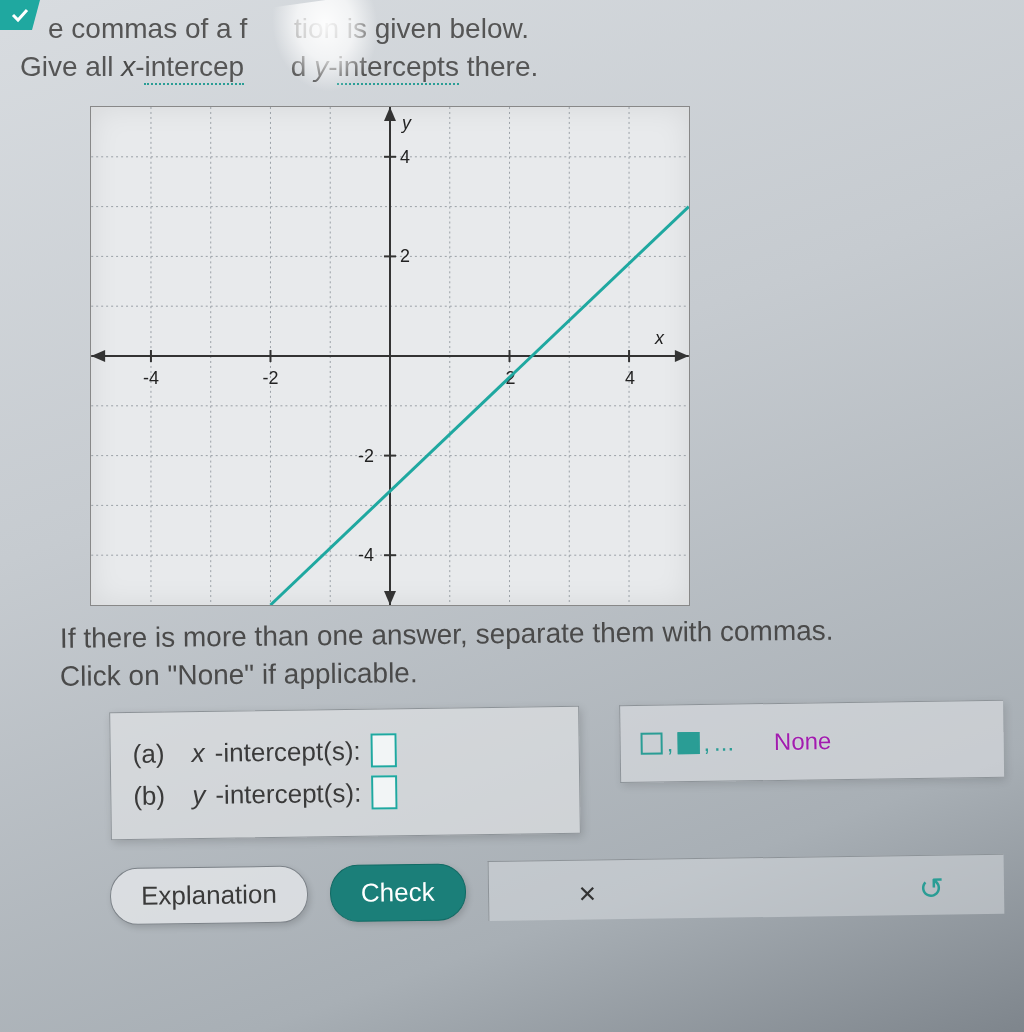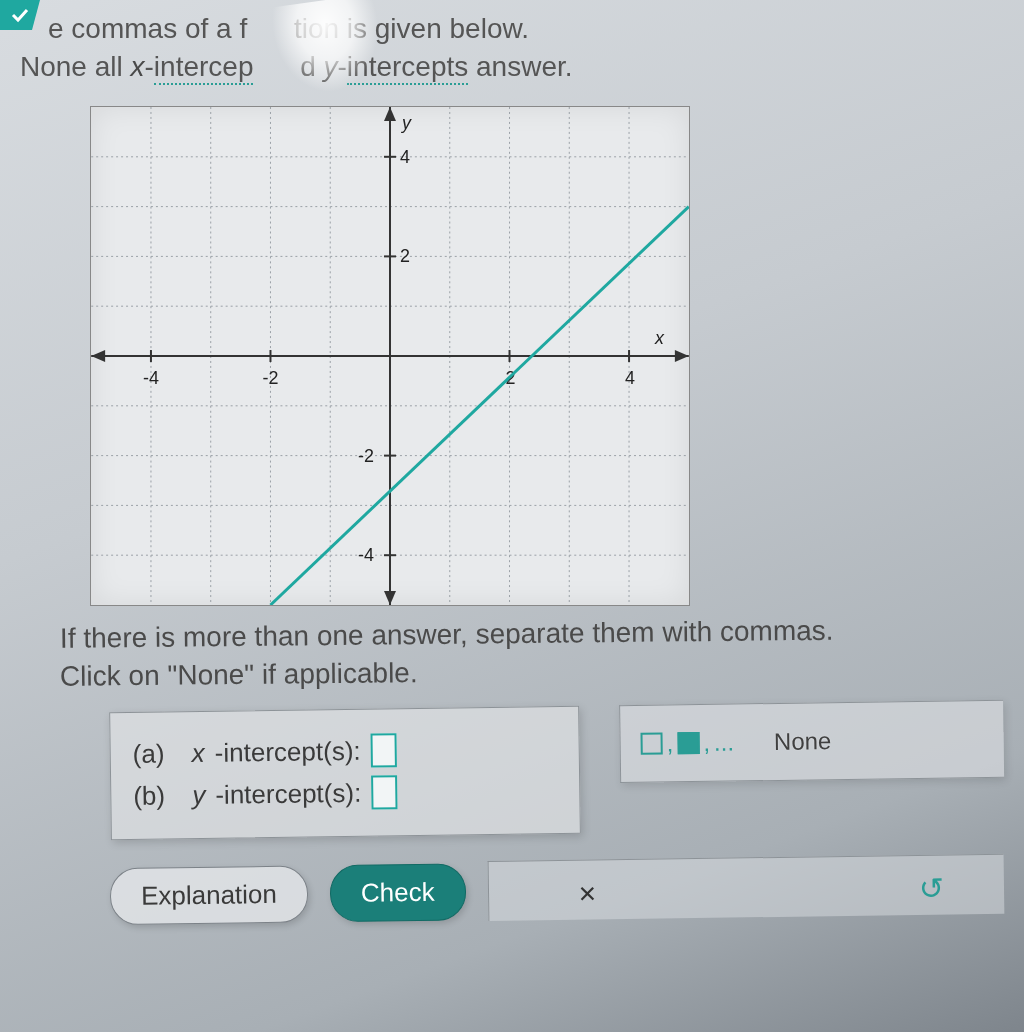--- a/index.html
+++ b/index.html
@@ -121,21 +121,21 @@
     color: #2a9d95;
     font-size: 24px;
     cursor: pointer;
   }
   .tool-btn .sq {
     width: 22px; height: 22px; border: 2px solid #2a9d95;
     display: inline-block;
   }
   .tool-btn .sq.filled { background: #2a9d95; }
   .none-btn {
-    color: #404040; font-size: 24px; cursor: pointer;
+    color: #a21caf; font-size: 24px; cursor: pointer;
     text-shadow: 0 0 2px rgba(255,255,255,0.4);
   }
 
   .bottom-row {
     display: flex;
     align-items: center;
     gap: 22px;
     margin: 26px 0 0 90px;
     transform: rotate(-0.8deg);
   }
@@ -177,23 +177,23 @@
     <svg width="20" height="20" viewBox="0 0 20 20">
         <path d="M3 10 L8 15 L17 5" stroke="#fff" stroke-width="3" fill="none"></path>
       </svg>
   </div>
 
   <div class="prompt">
     <span>e commas of a f</span>
     <span style="opacity:0.25">&nbsp;&nbsp;&nbsp;&nbsp;</span>
     <span>tion is given below.</span>
     <span class="line2">
-      <span>None all </span><em>x</em><span>-</span><span class="dotted">intercep</span>
+      <span>Give all </span><em>x</em><span>-</span><span class="dotted">intercep</span>
       <span style="opacity:0.2">&nbsp;&nbsp;&nbsp;&nbsp;</span>
-      <span>   d </span><em>y</em><span>-</span><span class="dotted">intercepts</span><span> answer.</span>
+      <span>   d </span><em>y</em><span>-</span><span class="dotted">intercepts</span><span> there.</span>
     </span>
   </div>
 
   <div class="glare"></div>
 
   <div class="chart-wrap">
     <svg viewBox="0 0 600 500">
 
       <g class="grid">
 

